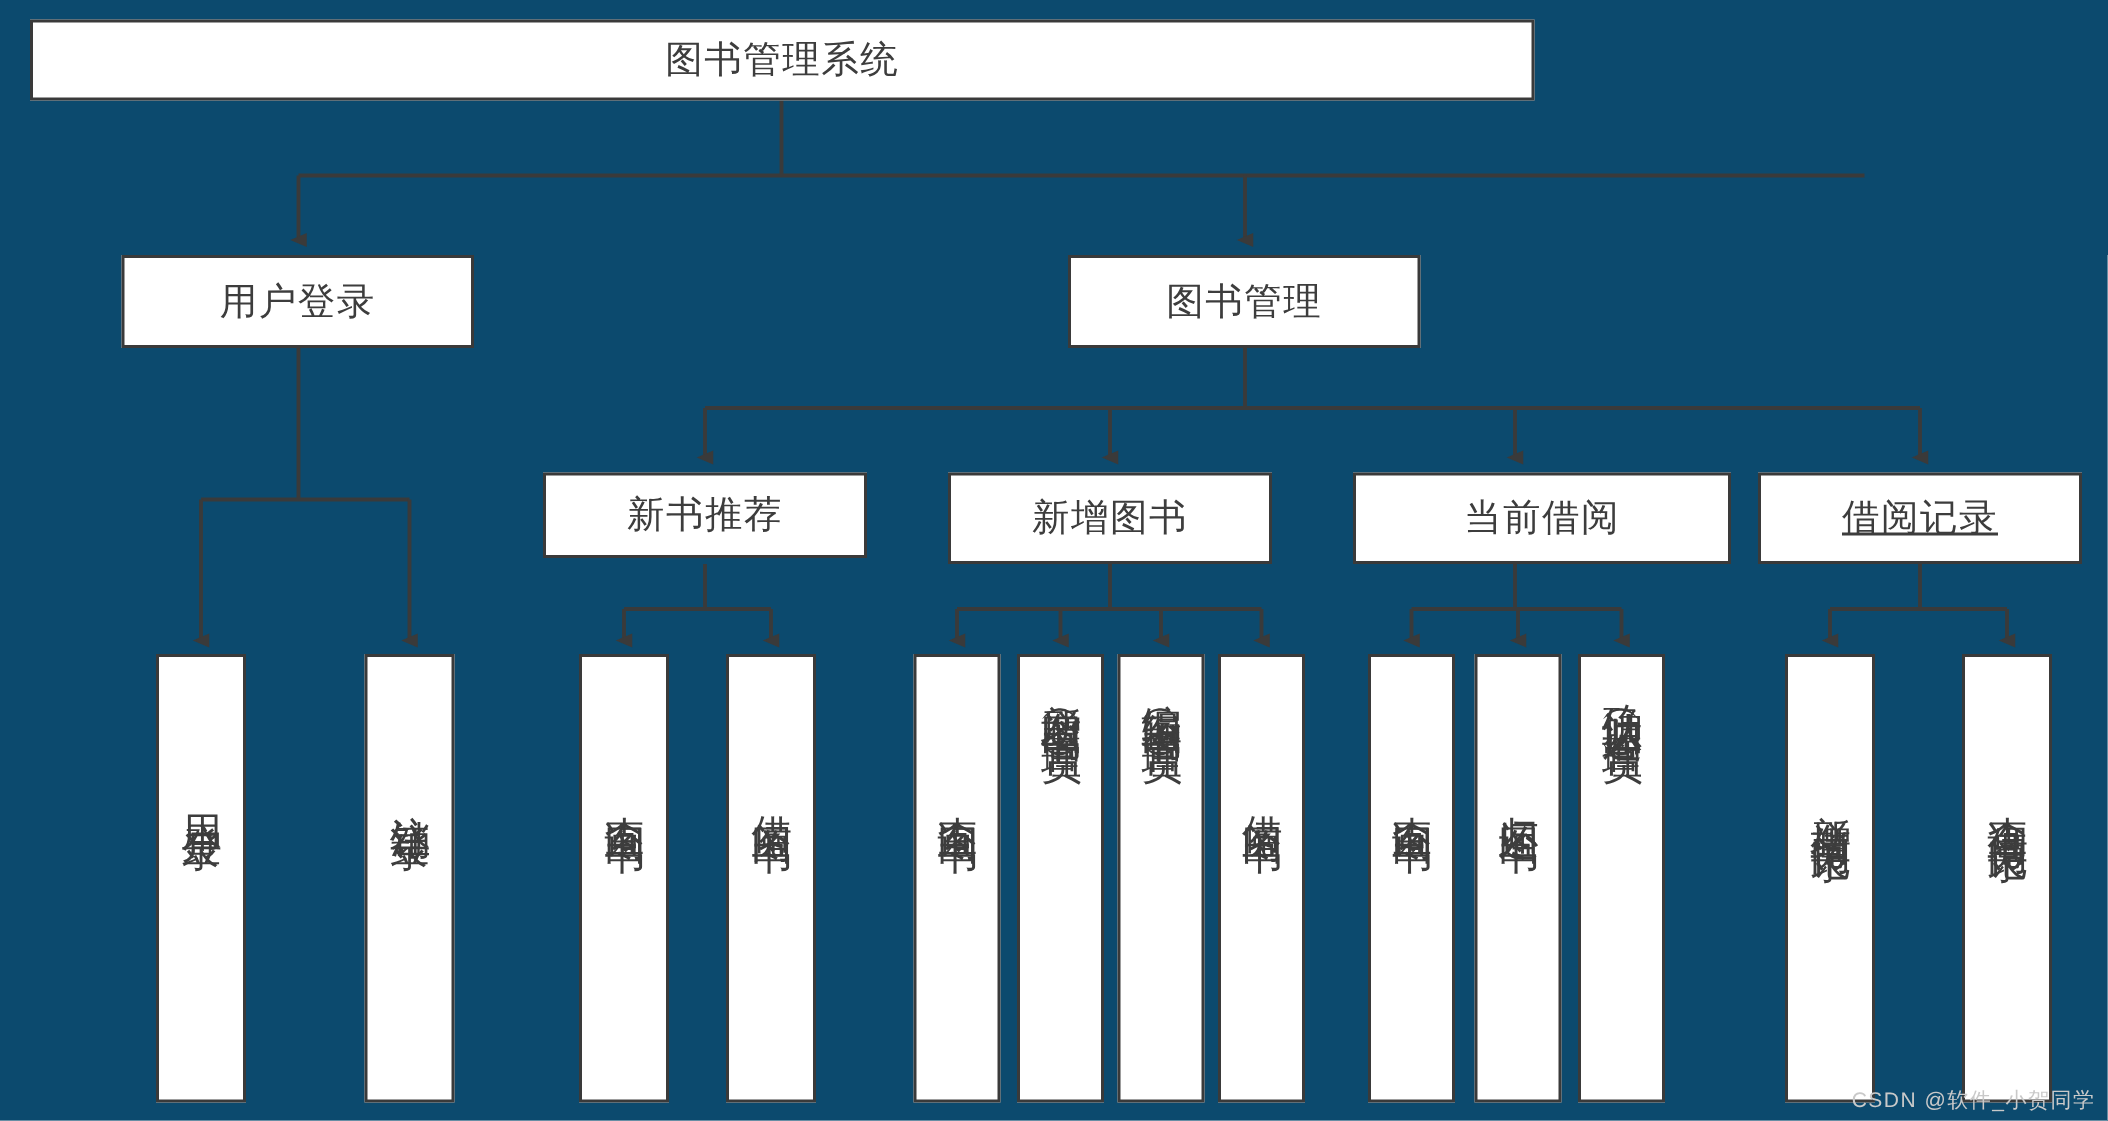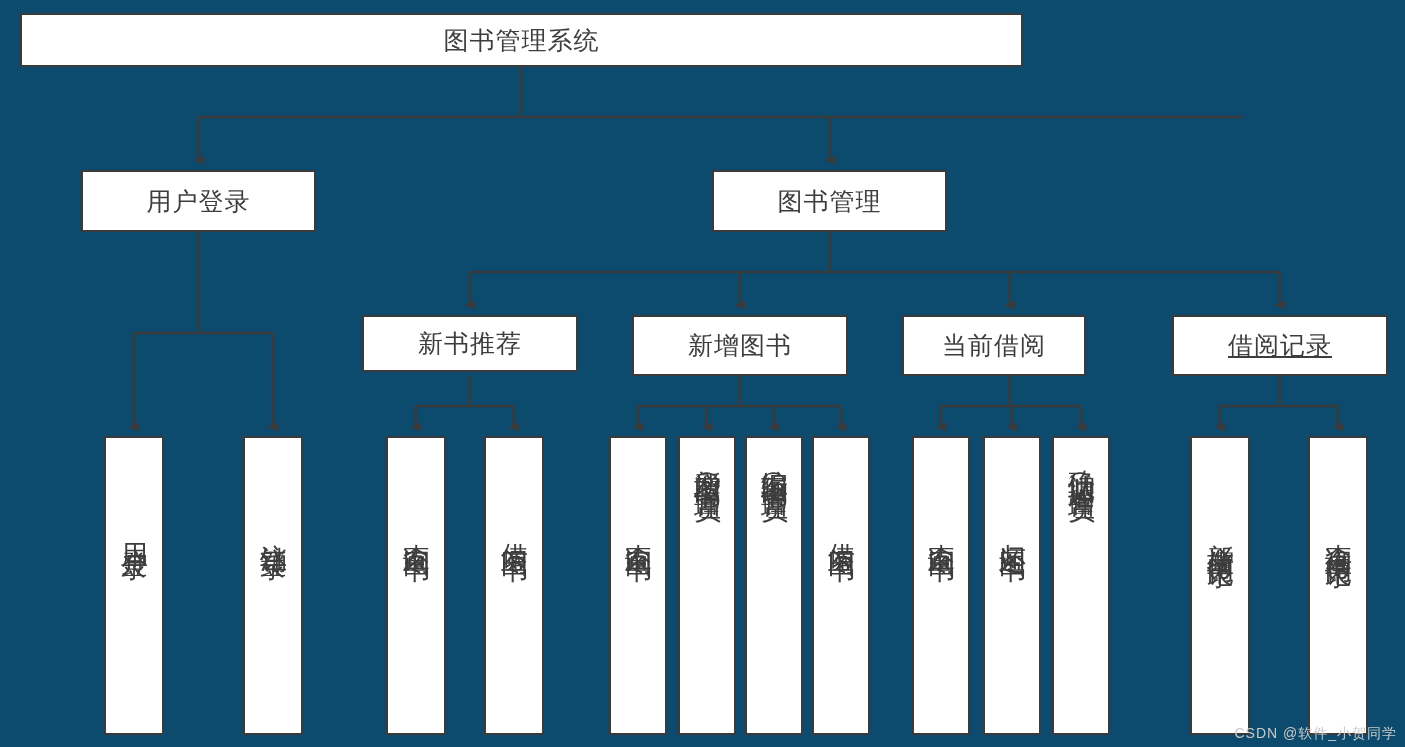--- a/index.html
+++ b/index.html
@@ -126,21 +126,21 @@
   <div class="node h-node" style="left:712px;top:170px;width:235px;height:62px;">
     <span class="lbl">图书管理</span>
   </div>
 
   <div class="node h-node" style="left:362px;top:315px;width:216px;height:57px;">
     <span class="lbl">新书推荐</span>
   </div>
   <div class="node h-node" style="left:632px;top:315px;width:216px;height:61px;">
     <span class="lbl">新增图书</span>
   </div>
-  <div class="node h-node" style="left:902px;top:315px;width:184px;height:61px;">
+  <div class="node h-node" style="left:902px;top:315px;width:252px;height:61px;">
     <span class="lbl">当前借阅</span>
   </div>
   <div class="node h-node" style="left:1172px;top:315px;width:216px;height:61px;text-decoration:underline;">
     <span class="lbl">借阅记录</span>
   </div>
 
   <div class="node leaf mid" style="left:104px;top:436px;width:60px;height:299px;">
     <span class="lbl">用户登录</span>
   </div>
   <div class="node leaf mid" style="left:243px;top:436px;width:60px;height:299px;">

